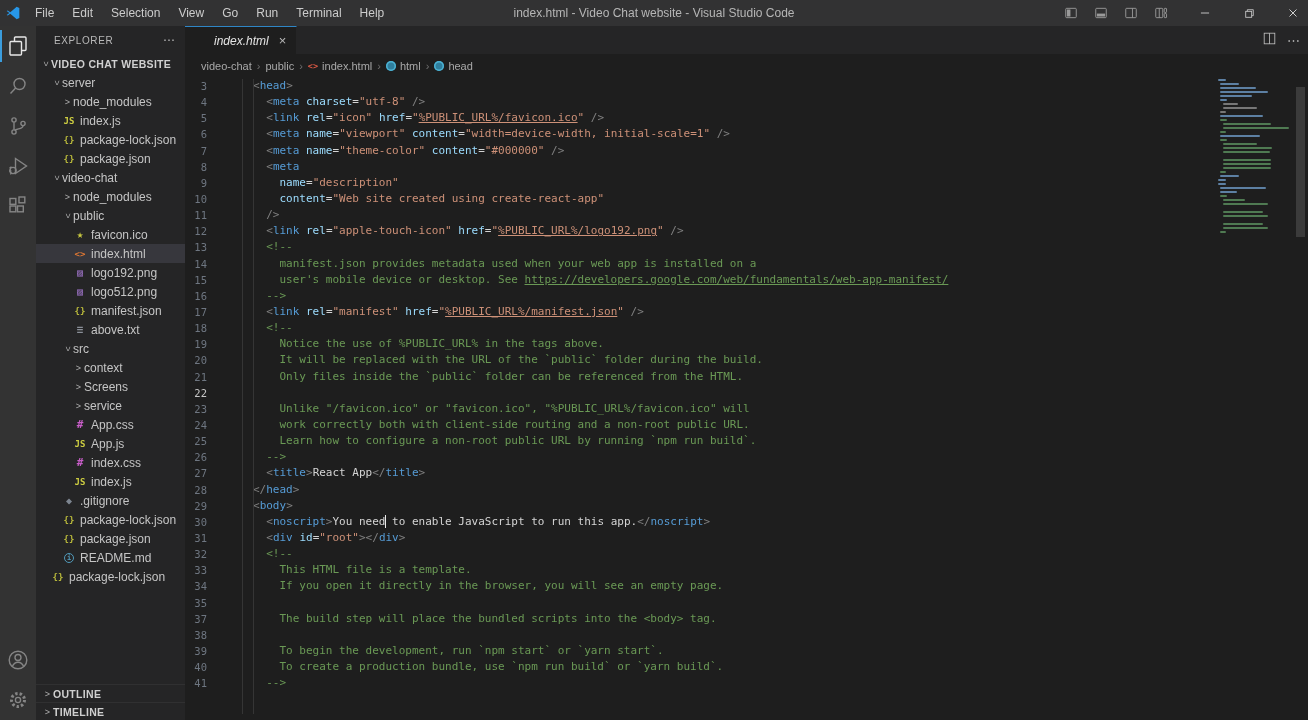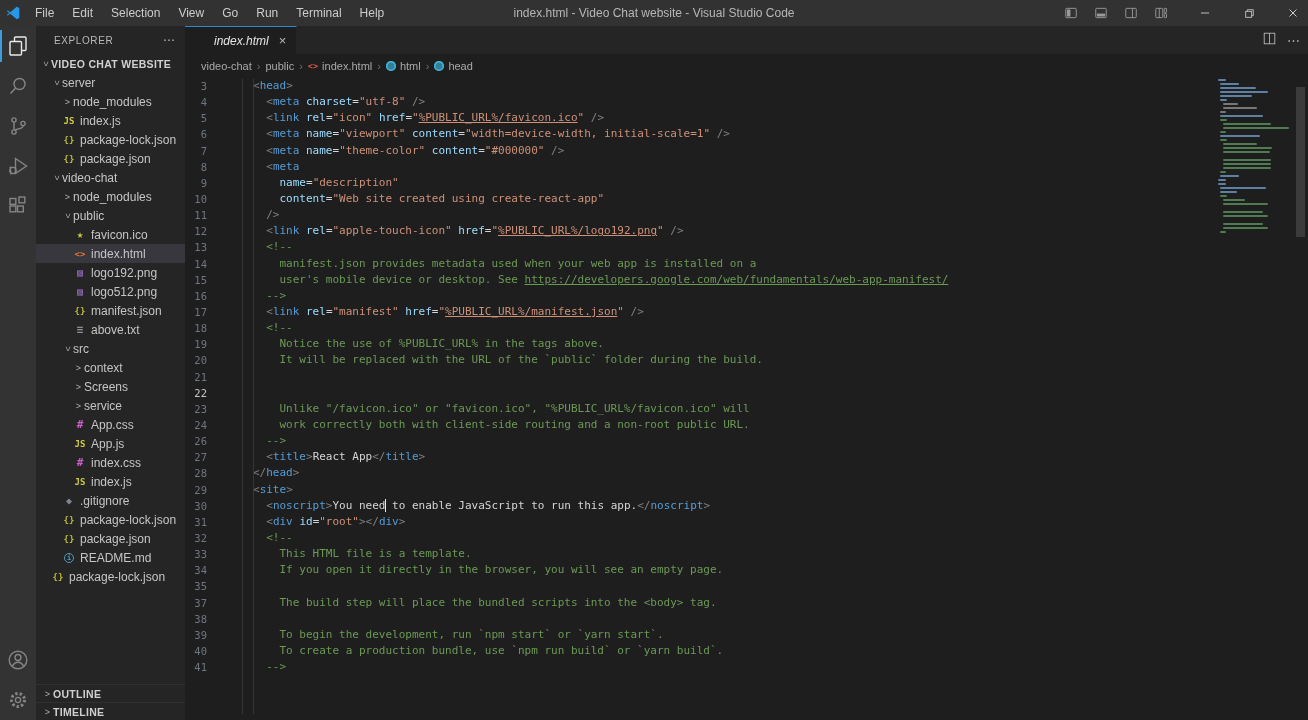--- a/index.html
+++ b/index.html
@@ -464,48 +464,53 @@
             <div class="cline">
               <span class="ln">19</span>
               <span class="lc"><span class="tk-c">    Notice the use of %PUBLIC_URL% in the tags above.</span></span>
             </div>
             <div class="cline">
               <span class="ln">20</span>
               <span class="lc"><span class="tk-c">    It will be replaced with the URL of the `public` folder during the build.</span></span>
             </div>
             <div class="cline">
               <span class="ln">21</span>
+              <span class="lc"><span class="tk-c">    Only files inside the `public` folder can be referenced from the HTML.</span></span>
             </div>
             <div class="cline">
               <span class="ln active">22</span>
               <span class="lc"></span>
             </div>
             <div class="cline">
               <span class="ln">23</span>
               <span class="lc"><span class="tk-c">    Unlike "/favicon.ico" or "favicon.ico", "%PUBLIC_URL%/favicon.ico" will</span></span>
             </div>
             <div class="cline">
               <span class="ln">24</span>
               <span class="lc"><span class="tk-c">    work correctly both with client-side routing and a non-root public URL.</span></span>
             </div>
             <div class="cline">
+              <span class="ln">25</span>
+              <span class="lc"><span class="tk-c">    Learn how to configure a non-root public URL by running `npm run build`.</span></span>
+            </div>
+            <div class="cline">
               <span class="ln">26</span>
               <span class="lc"><span class="tk-c">  --&gt;</span></span>
             </div>
             <div class="cline">
               <span class="ln">27</span>
               <span class="lc"><span class="tk-x">  </span><span class="tk-p">&lt;</span><span class="tk-t">title</span><span class="tk-p">&gt;</span><span class="tk-x">React App</span><span class="tk-p">&lt;/</span><span class="tk-t">title</span><span class="tk-p">&gt;</span></span>
             </div>
             <div class="cline">
               <span class="ln">28</span>
               <span class="lc"><span class="tk-p">&lt;/</span><span class="tk-t">head</span><span class="tk-p">&gt;</span></span>
             </div>
             <div class="cline">
               <span class="ln">29</span>
-              <span class="lc"><span class="tk-p">&lt;</span><span class="tk-t">site</span><span class="tk-p">&gt;</span></span>
+              <span class="lc"><span class="tk-p">&lt;</span><span class="tk-t">body</span><span class="tk-p">&gt;</span></span>
             </div>
             <div class="cline">
               <span class="ln">30</span>
               <span class="lc"><span class="tk-x">  </span><span class="tk-p">&lt;</span><span class="tk-t">noscript</span><span class="tk-p">&gt;</span><span class="tk-x">You need</span><span class="caret"></span><span class="tk-x"> to enable JavaScript to run this app.</span><span class="tk-p">&lt;/</span><span class="tk-t">noscript</span><span class="tk-p">&gt;</span></span>
             </div>
             <div class="cline">
               <span class="ln">31</span>
               <span class="lc"><span class="tk-x">  </span><span class="tk-p">&lt;</span><span class="tk-t">div</span><span class="tk-x"> </span><span class="tk-a">id</span><span class="tk-x">=</span><span class="tk-s">"root"</span><span class="tk-p">&gt;&lt;/</span><span class="tk-t">div</span><span class="tk-p">&gt;</span></span>
             </div>
             <div class="cline">

